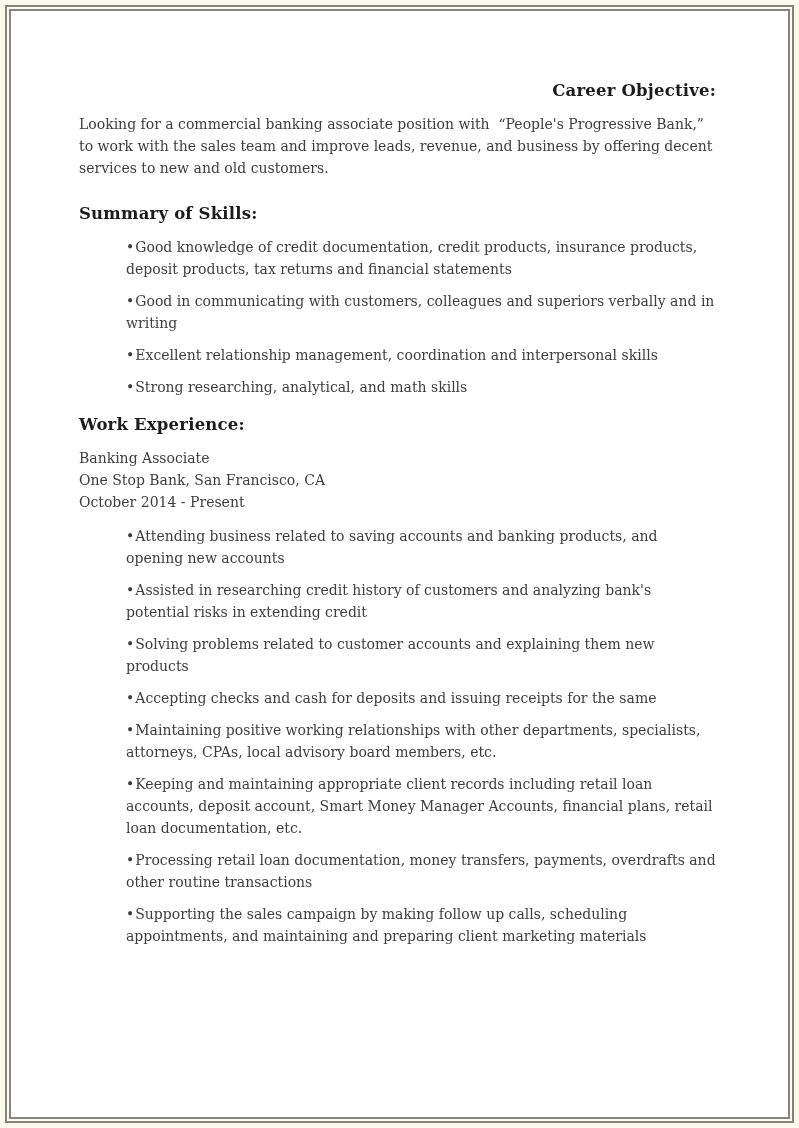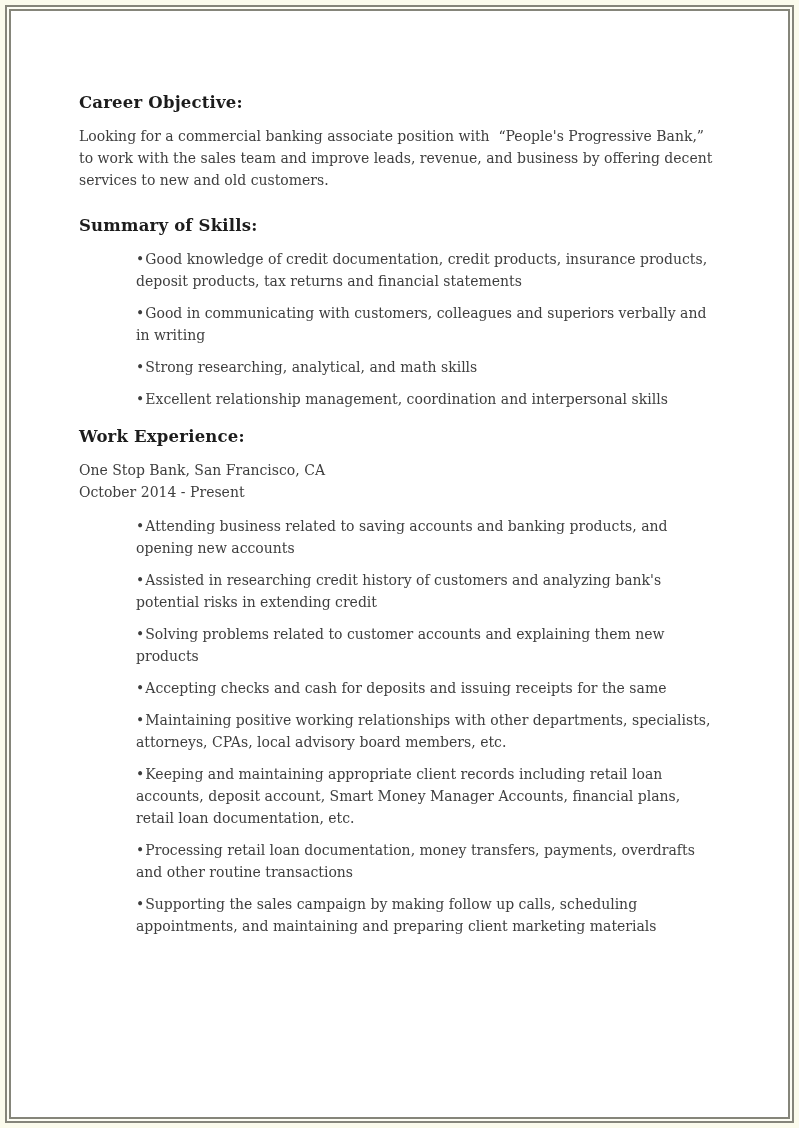--- a/index.html
+++ b/index.html
@@ -30,27 +30,27 @@
     line-height:22px;
   }
   h2 {
     font-size:16.5px;
     line-height:21px;
     font-weight:bold;
     color:#1c1c1c;
     letter-spacing:0.2px;
     margin:16px 0 12px 0;
   }
-  section:first-child h2 { margin-top:16px; }
+  section:first-child h2 { margin-top:4px;text-align:right; }
   p.paragraph { margin:0 0 24px 0; }
   ul.bullet-list {
     list-style:none;
     margin:12px 0 10px 45px;
   }
-  ul.bullet-list li { margin:0 0 10px 12px; }
+  ul.bullet-list li { margin:0 0 10px 2px; }
   .bullet { margin-right:1px; }
   .job-block { margin:0; }
   .job-block div { line-height:22px; }
 </style>
 </head>
 <body>
 
 <div class="frame-outer">
   <div class="frame-inner">
     <div class="content">
@@ -58,28 +58,29 @@
       <section>
         <h2>Career Objective:</h2>
         <p class="paragraph">Looking for a commercial banking associate position with &nbsp;“People's Progressive Bank,” to work with the sales team and improve leads, revenue, and business by offering decent services to new and old customers.</p>
       </section>
 
       <section>
         <h2>Summary of Skills:</h2>
         <ul class="bullet-list">
           <li><span class="bullet">•</span><span>Good knowledge of credit documentation, credit products, insurance products, deposit products, tax returns and financial statements</span></li>
           <li><span class="bullet">•</span><span>Good in communicating with customers, colleagues and superiors verbally and in writing</span></li>
+          <li><span class="bullet">•</span><span>Excellent relationship management, coordination and interpersonal skills</span></li>
           <li><span class="bullet">•</span><span>Strong researching, analytical, and math skills</span></li>
-          <li><span class="bullet">•</span><span>Excellent relationship management, coordination and interpersonal skills</span></li>
         </ul>
       </section>
 
       <section>
         <h2>Work Experience:</h2>
         <div class="job-block">
+          <div>Banking Associate</div>
           <div>One Stop Bank, San Francisco, CA</div>
           <div>October 2014 - Present</div>
         </div>
         <ul class="bullet-list">
           <li><span class="bullet">•</span><span>Attending business related to saving accounts and banking products, and opening new accounts</span></li>
           <li><span class="bullet">•</span><span>Assisted in researching credit history of customers and analyzing bank's potential risks in extending credit</span></li>
           <li><span class="bullet">•</span><span>Solving problems related to customer accounts and explaining them new products</span></li>
           <li><span class="bullet">•</span><span>Accepting checks and cash for deposits and issuing receipts for the same</span></li>
           <li><span class="bullet">•</span><span>Maintaining positive working relationships with other departments, specialists, attorneys, CPAs, local advisory board members, etc.</span></li>
           <li><span class="bullet">•</span><span>Keeping and maintaining appropriate client records including retail loan accounts, deposit account, Smart Money Manager Accounts, financial plans, retail loan documentation, etc.</span></li>

